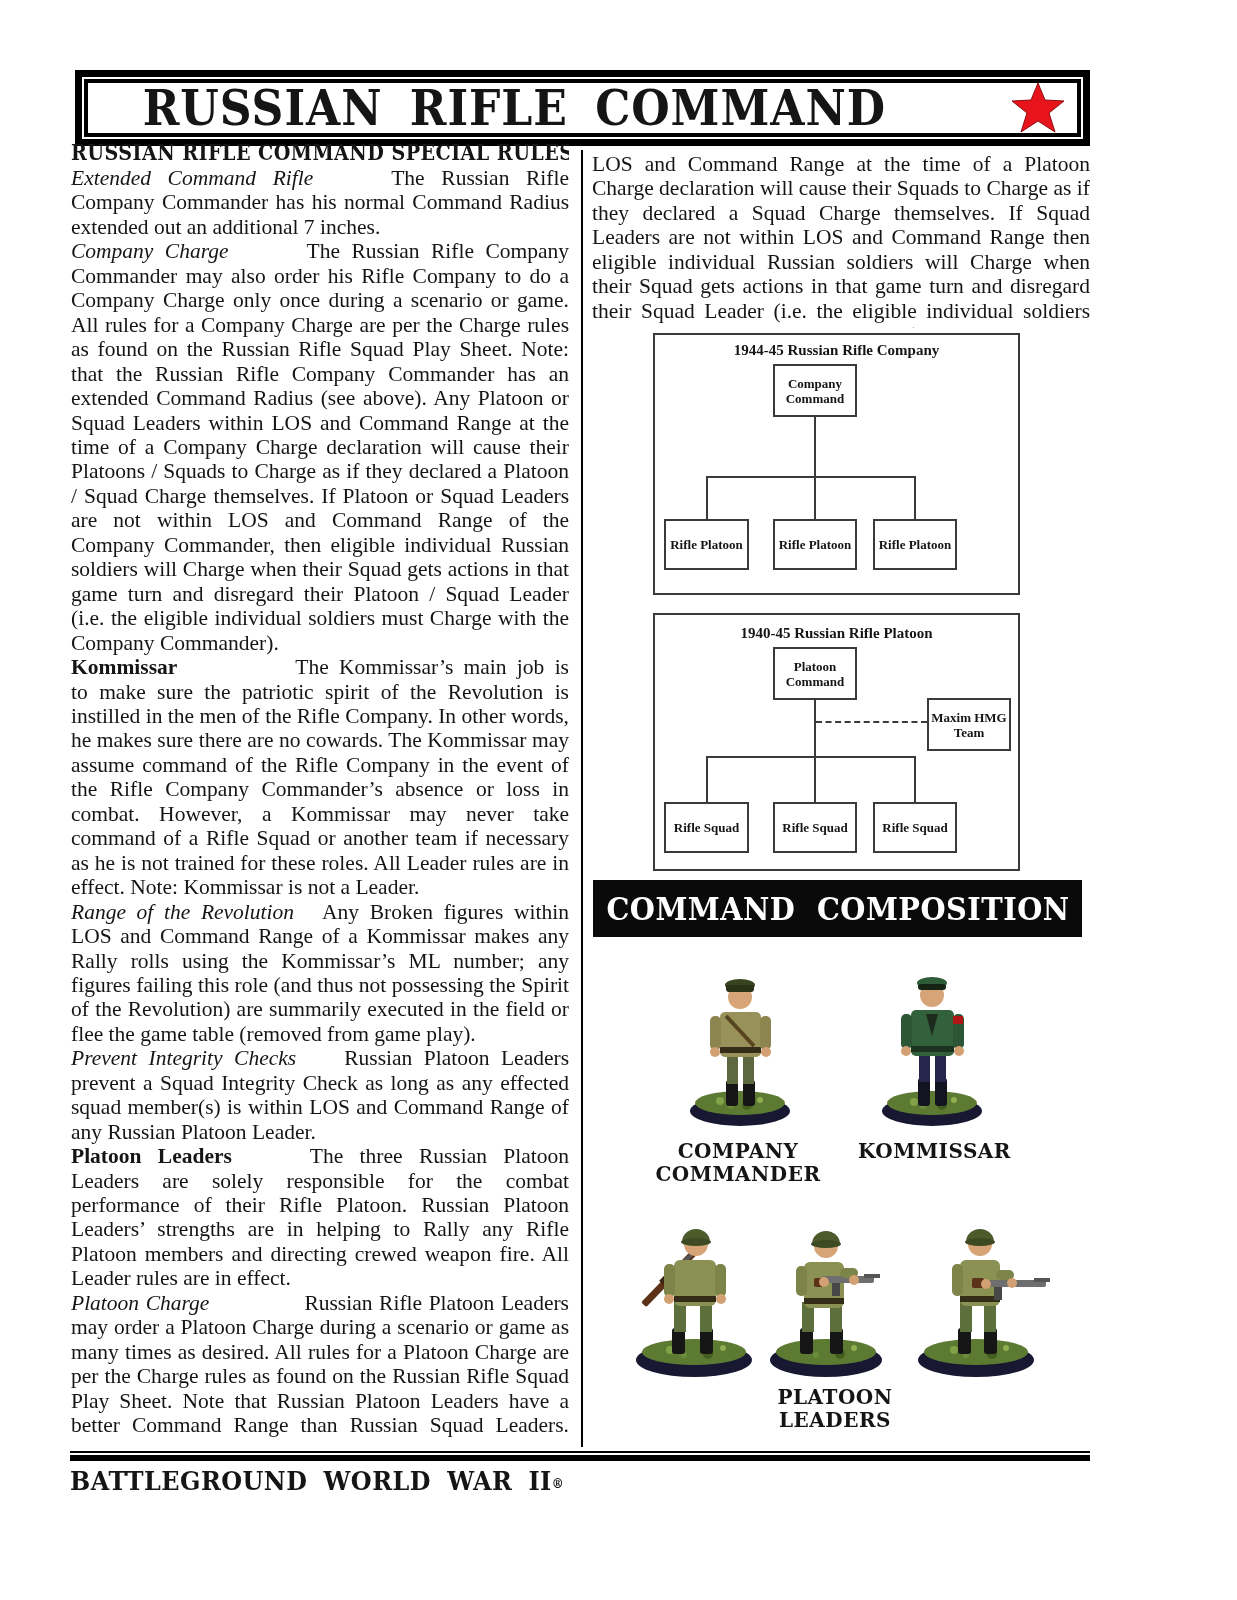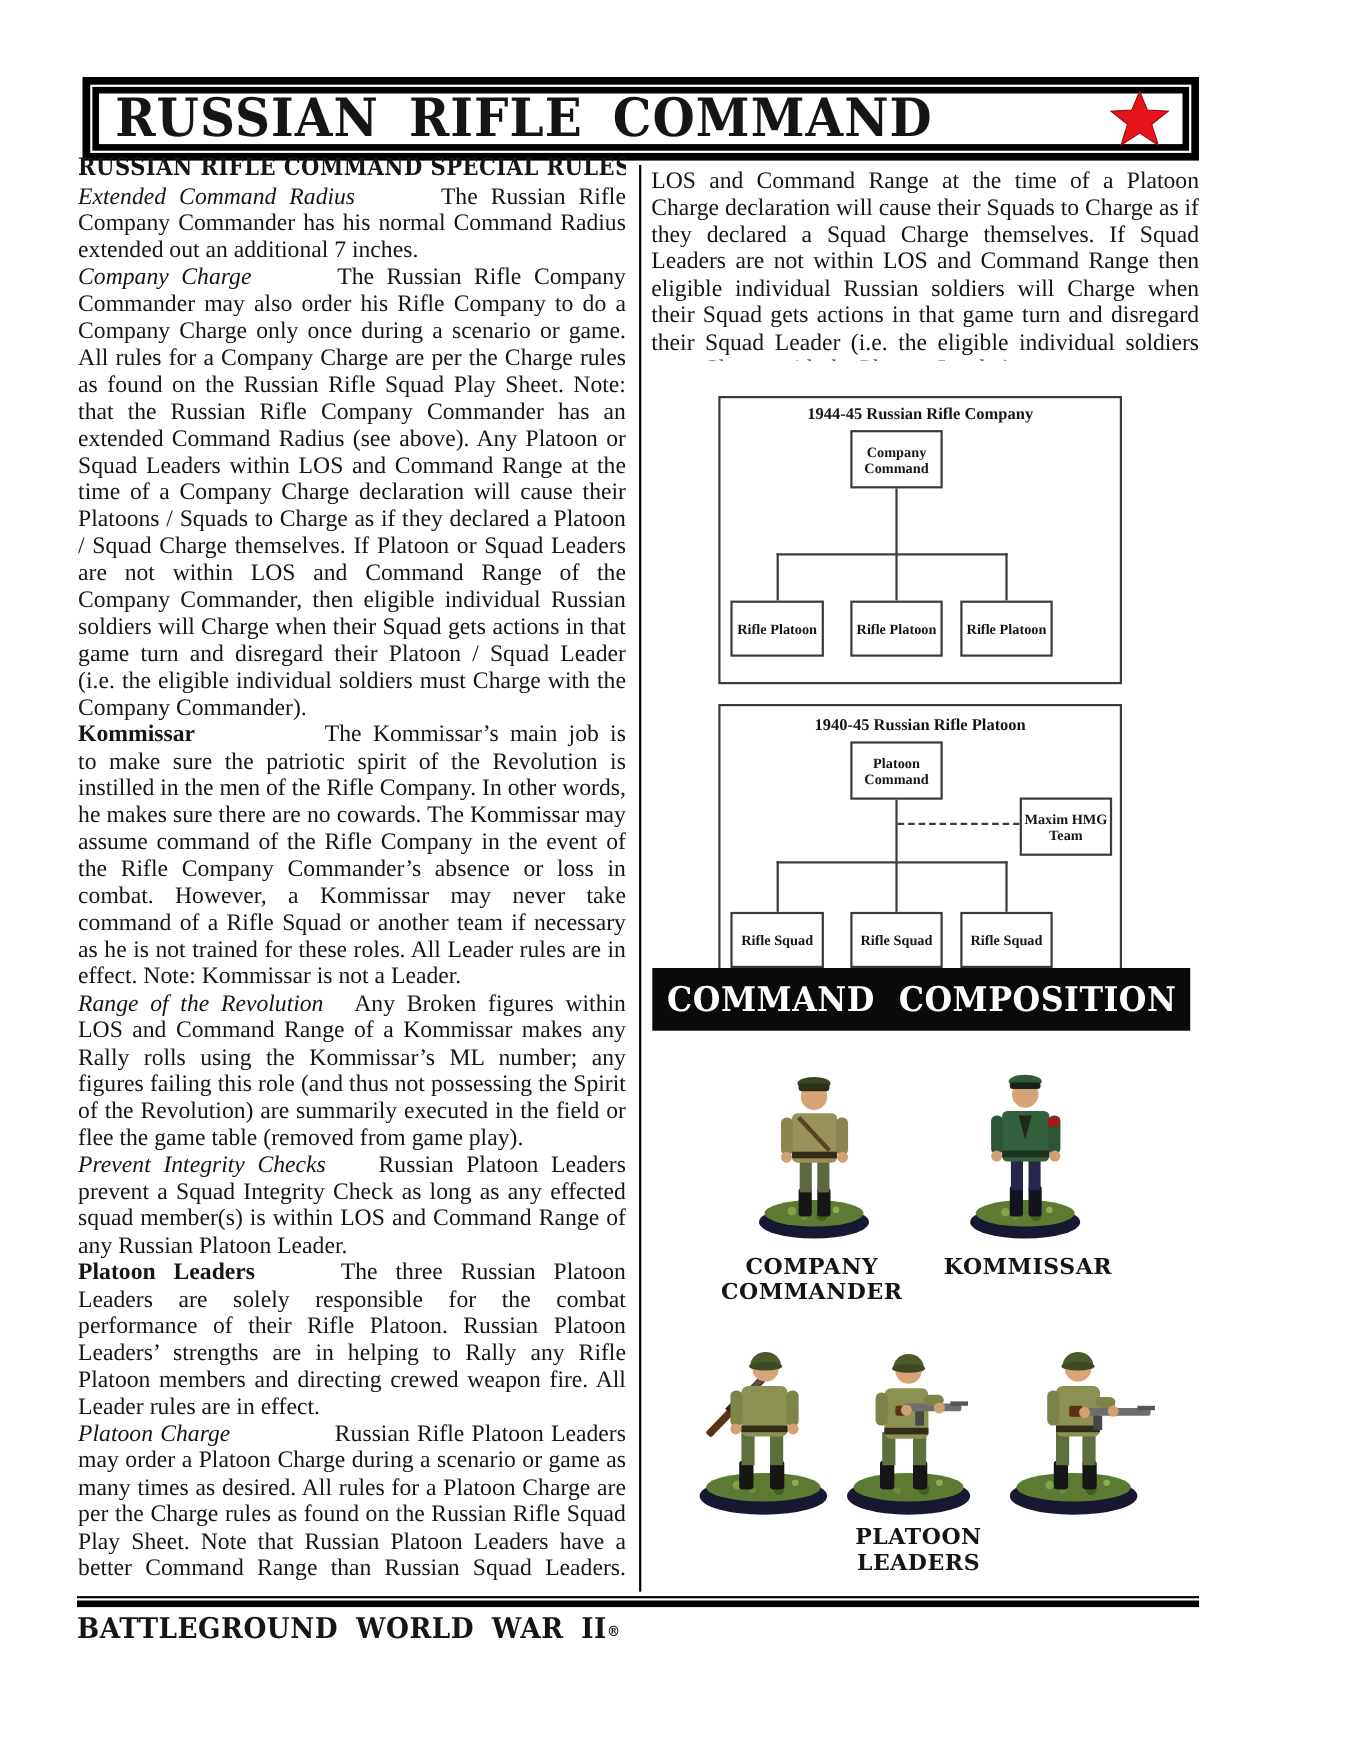--- a/index.html
+++ b/index.html
@@ -3,41 +3,41 @@
 <meta charset="utf-8">
 <style>
   html,body{margin:0;padding:0;background:#ffffff;}
   body{width:1237px;height:1600px;position:relative;font-family:"Liberation Serif",serif;color:#151515;overflow:hidden;}
 
   
   .stencil{font-family:"DejaVu Serif",serif;font-weight:700;}
 
   
   .banner{position:absolute;left:75px;top:70px;width:1015px;height:76px;box-sizing:border-box;border:7px solid #000;background:#fff;}
-  .banner-inner{position:absolute;inset:2px;border:6px solid #000000;display:flex;align-items:center;background:#fff;}
+  .banner-inner{position:absolute;inset:2px;border:4px solid #000000;display:flex;align-items:center;background:#fff;padding-left:40px;}
   .page-title{margin:0;padding-left:16px;font-size:48px;line-height:1;letter-spacing:1px;word-spacing:12px;white-space:nowrap;transform:scaleX(0.92);transform-origin:left center;}
   .star{position:absolute;right:12px;top:50%;transform:translateY(-50%);width:54px;height:52px;}
 
   
   .left-col{position:absolute;left:71px;top:140px;width:498px;height:1297px;overflow:hidden;}
   .section-heading{margin:0 0 1px 0;font-size:22px;line-height:25px;letter-spacing:.5px;white-space:nowrap;transform:scaleX(0.87);transform-origin:left center;}
   .body-text,.rules p{font-size:21.5px;line-height:24.45px;text-align:justify;}
   .rules p{margin:0;}
   .runin-b{font-weight:700;}
   .runin-i{font-style:italic;}
   .tab{display:inline-block;height:1px;}
   .tab-1{width:158px;} .tab-2{width:78px;} .tab-3{width:78px;} .tab-4{width:118px;}
   .tab-5{width:28px;}  .tab-6{width:78px;} .tab-7{width:48px;} .tab-8{width:95px;}
 
   .divider{position:absolute;left:581px;top:150px;width:2px;height:1297px;background:#000;}
 
   .right-intro{position:absolute;left:592px;top:152px;width:498px;height:176px;overflow:hidden;margin:0;}
 
   
-  .chart{position:absolute;box-sizing:border-box;border:2px solid #3a3a3a;background:#fff;font-family:"Liberation Serif",serif;margin-top:27px;}
+  .chart{position:absolute;box-sizing:border-box;border:2px solid #3a3a3a;background:#fff;font-family:"Liberation Serif",serif;}
   .chart-title{position:absolute;left:0;right:0;text-align:center;font-weight:700;font-size:15px;}
   .node{position:absolute;box-sizing:border-box;border:2px solid #3a3a3a;display:flex;align-items:center;justify-content:center;text-align:center;font-weight:700;font-size:13px;line-height:15px;padding:2px;background:#fff;}
   .cline{position:absolute;background:#3a3a3a;}
   .dline{position:absolute;border-top:2px dashed #3a3a3a;height:0;}
   .chart-company{left:653px;top:333px;width:367px;height:262px;}
   .chart-platoon{left:653px;top:613px;width:367px;height:258px;}
 
   
   .comp-banner{position:absolute;left:593px;top:880px;width:489px;height:57px;background:#0a0a0a;display:flex;align-items:center;justify-content:center;}
   .comp-banner span{color:#fff;font-size:31px;letter-spacing:.5px;word-spacing:12px;white-space:nowrap;transform:scaleX(0.93);}
@@ -66,21 +66,21 @@
     <svg class="star" viewBox="0 0 54 52">
       <polygon points="27,1 34,18 53,19 38,31 44,50 27,39 10,50 16,31 1,19 20,18" fill="#e8141c" stroke="#8c0c10" stroke-width="1"></polygon>
     </svg>
   </div>
 </header>
 
 <main class="left-col rules">
   <h2 class="section-heading stencil">RUSSIAN RIFLE COMMAND SPECIAL RULES</h2>
 
 
-  <p><span class="runin-i">Extended Command Radius</span><span class="tab tab-2"></span><span>The Russian Rifle Company Commander has his normal Command Radius extended out an additional 7 inches.</span></p>
+  <p><span class="runin-i">Extended Command Rifle</span><span class="tab tab-2"></span><span>The Russian Rifle Company Commander has his normal Command Radius extended out an additional 7 inches.</span></p>
 
   <p><span class="runin-i">Company Charge</span><span class="tab tab-3"></span><span>The Russian Rifle Company Commander may also order his Rifle Company to do a Company Charge only once during a scenario or game. All rules for a Company Charge are per the Charge rules as found on the Russian Rifle Squad Play Sheet. Note: that the Russian Rifle Company Commander has an extended Command Radius (see above). Any Platoon or Squad Leaders within LOS and Command Range at the time of a Company Charge declaration will cause their Platoons / Squads to Charge as if they declared a Platoon / Squad Charge themselves. If Platoon or Squad Leaders are not within LOS and Command Range of the Company Commander, then eligible individual Russian soldiers will Charge when their Squad gets actions in that game turn and disregard their Platoon / Squad Leader (i.e. the eligible individual soldiers must Charge with the Company Commander).</span></p>
 
   <p><span class="runin-b">Kommissar</span><span class="tab tab-4"></span><span>The Kommissar’s main job is to make sure the patriotic spirit of the Revolution is instilled in the men of the Rifle Company. In other words, he makes sure there are no cowards. The Kommissar may assume command of the Rifle Company in the event of the Rifle Company Commander’s absence or loss in combat. However, a Kommissar may never take command of a Rifle Squad or another team if necessary as he is not trained for these roles. All Leader rules are in effect. Note: Kommissar is not a Leader.</span></p>
 
   <p><span class="runin-i">Range of the Revolution</span><span class="tab tab-5"></span><span>Any Broken figures within LOS and Command Range of a Kommissar makes any Rally rolls using the Kommissar’s ML number; any figures failing this role (and thus not possessing the Spirit of the Revolution) are summarily executed in the field or flee the game table (removed from game play).</span></p>
 
   <p><span class="runin-i">Prevent Integrity Checks</span><span class="tab tab-7"></span><span>Russian Platoon Leaders prevent a Squad Integrity Check as long as any effected squad member(s) is within LOS and Command Range of any Russian Platoon Leader.</span></p>
 
   <p><span class="runin-b">Platoon Leaders</span><span class="tab tab-6"></span><span>The three Russian Platoon Leaders are solely responsible for the combat performance of their Rifle Platoon. Russian Platoon Leaders’ strengths are in helping to Rally any Rifle Platoon members and directing crewed weapon fire. All Leader rules are in effect.</span></p>

